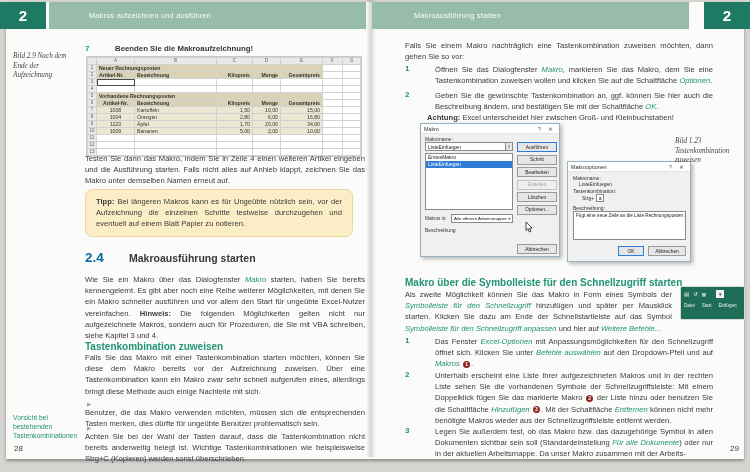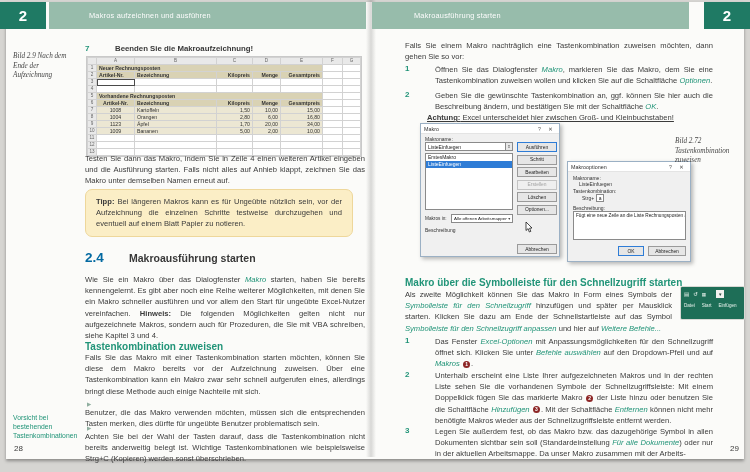--- a/index.html
+++ b/index.html
@@ -275,21 +275,21 @@
 <div class="abs body-text" style="left:405px; top:40px; width:308px;">Falls Sie einem Makro nachträglich eine Tastenkombination zuweisen möchten, dann gehen Sie so vor:</div>
 
 <div class="abs step" style="left:405px; top:64px; width:308px;">
   <span class="n">1</span>
   <span class="t body-text"><span>Öffnen Sie das Dialogfenster </span><span class="run-ui">Makro</span><span>, markieren Sie das Makro, dem Sie eine Tastenkombination zuweisen wollen und klicken Sie auf die Schaltfläche </span><span class="run-ui">Optionen</span><span>.</span></span>
 </div>
 <div class="abs step" style="left:405px; top:90px; width:308px;">
   <span class="n">2</span>
   <span class="t body-text"><span>Geben Sie die gewünschte Tastenkombination an, ggf. können Sie hier auch die Beschreibung ändern, und bestätigen Sie mit der Schaltfläche </span><span class="run-ui">OK</span><span>.</span></span>
 </div>
-<div class="abs body-text" style="left:427px; top:112px; width:286px;text-decoration:underline;"><span class="run-b">Achtung:</span><span> Excel unterscheidet hier zwischen Groß- und Kleinbuchstaben!</span></div>
+<div class="abs body-text" style="left:427px; top:112px; width:286px;"><span class="run-b">Achtung:</span><span> Excel unterscheidet hier zwischen Groß- und Kleinbuchstaben!</span></div>
 
 <div class="dlg" style="left:420px; top:123px; width:140px; height:134px;">
   <div class="dlg-title">
     <span class="tt">Makro</span>
     <span class="ic">?</span>
     <span class="ic">✕</span>
   </div>
   <div class="lbl abs" style="left:4px; top:12px;">Makroname:</div>
   <div class="abs" style="left:4px; top:18px; width:88px; height:9px; display:flex;">
     <div class="fld" style="flex:1; height:9px; line-height:8px; padding:0 2px; font-size:5px; overflow:hidden;">ListeEinfuegen</div>
@@ -335,21 +335,21 @@
     <span class="fld" style="width:8px; height:8px; display:inline-flex; align-items:center; justify-content:center; font-size:5px;">a</span>
   </div>
   <div class="lbl abs" style="left:5px; top:43px;">Beschreibung:</div>
   <div class="fld abs" style="left:5px; top:49px; width:113px; height:29px; padding:1px 2px; font-size:4.7px; white-space:nowrap; overflow:hidden;">Fügt eine neue Zeile an die Liste Rechnungsposten an</div>
   <div class="abs" style="left:0; top:84px; width:118px; display:flex; justify-content:flex-end; gap:4px;">
     <div class="wbtn default" style="width:26px; height:10px;">OK</div>
     <div class="wbtn" style="width:38px; height:10px;">Abbrechen</div>
   </div>
 </div>
 
-<div class="abs fig-caption" style="left:675px; top:137px; width:70px;">Bild 2.72 Tastenkombination zuweisen</div>
+<div class="abs fig-caption" style="left:675px; top:137px; width:70px;">Bild 1.23 Tastenkombination zuweisen</div>
 
 <div class="abs subhead" style="left:405px; top:277px; width:308px;">Makro über die Symbolleiste für den Schnellzugriff starten</div>
 
 <div class="abs body-text" style="left:405px; top:289px; width:267px;"><span>Als zweite Möglichkeit können Sie das Makro in Form eines Symbols der </span><span class="run-ui">Symbolleiste für den Schnellzugriff</span><span> hinzufügen und später per Mausklick starten. Klicken Sie dazu am Ende der Schnellstartleiste auf das Symbol </span><span class="run-ui">Symbolleiste für den Schnellzugriff anpassen</span><span> und hier auf </span><span class="run-ui">Weitere Befehle...</span></div>
 
 <div class="ribbon" style="left:681px; top:287px; width:63px; height:32px;">
   <div class="r1">
     <span>▤</span>
     <span>↺</span>
     <span style="font-size:4.6px;">▦</span>

